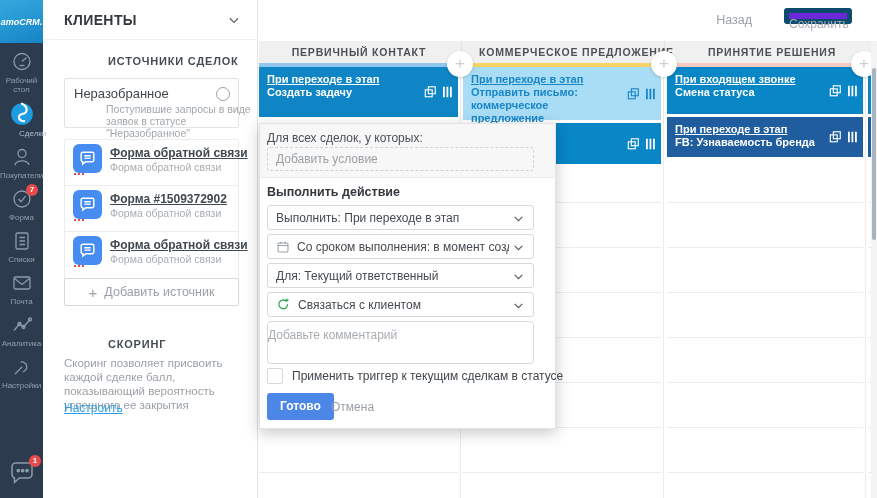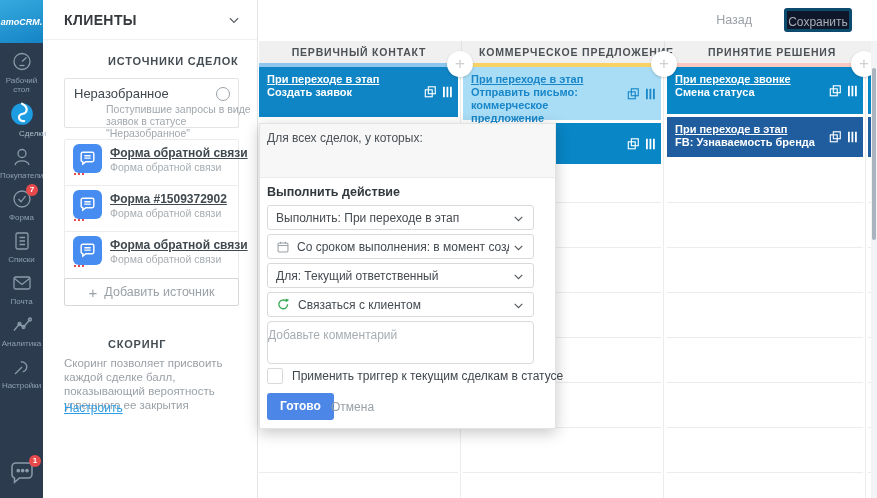--- a/index.html
+++ b/index.html
@@ -43,21 +43,21 @@
   .add-source { position:absolute; left:21px; top:278px; width:175px; height:28px; border:1px solid #d7d7d7; border-radius:2px;
                 color:#9aa1a7; font-size:12.5px; display:flex; align-items:center; justify-content:center; gap:7px; cursor:pointer; background:#fff; }
   .add-plus { font-size:15px; color:#9aa1a7; }
   .h-scoring { top:338px; }
   .scoring-text { position:absolute; left:21px; top:356px; width:178px; font-size:11.5px; line-height:14px; color:#9ba1a7; }
   .scoring-link { position:absolute; left:21px; top:401px; font-size:12px; color:#2f9fe5; text-decoration:underline; cursor:pointer; }
 
   
   .board { position:absolute; left:259px; top:0; width:618px; height:498px; background:#fff; }
   .topbar-back { position:absolute; top:13px; right:125px; font-size:12.5px; color:#9aa0a6; cursor:pointer; }
-  .topbar-save { position:absolute; top:8px; right:25px; width:68px; height:24px; background:#0f172a; border:3px solid #0c4a6e; border-radius:3px;
+  .topbar-save { position:absolute; top:8px; right:25px; width:68px; height:16px; background:#6d28d9; border:5px solid #0c4a6e; border-radius:3px;
                  color:#a8aeb4; font-size:12px; text-align:center; line-height:22px; cursor:pointer; }
   .col-headbar { position:absolute; left:0; top:41px; width:618px; height:22px; background:#f0f0f0; }
   .col-head { position:absolute; top:41px; height:22px; font-size:10.5px; font-weight:bold; color:#4c5156; letter-spacing:.8px;
               display:flex; align-items:center; justify-content:center; }
   .ch-1 { left:0; width:200px; } .ch-2 { left:204px; width:199px;margin-left:14px; } .ch-3 { left:408px; width:210px; }
   .head-sep { position:absolute; top:41px; width:1px; height:22px; background:#e0e0e0; }
   .accent { position:absolute; top:63px; height:4px; }
   .acc-1 { left:0; width:200px; background:#8fc6ee; }
   .acc-2 { left:204px; width:198px; background:#f9d266; }
   .acc-3 { left:408px; width:210px; background:#f9c9c2; }
@@ -309,21 +309,21 @@
     <div class="col-body cb-1"></div>
     <div class="col-body cb-2"></div>
     <div class="col-body cb-3"></div>
     <div class="col-body cb-4"></div>
     <div class="v-sep" style="left:201px"></div>
     <div class="v-sep" style="left:404px"></div>
     <div class="v-sep" style="left:606px"></div>
 
     <div class="tcard blue c1a">
       <span class="trig">При переходе в этап</span>
-      <span class="act">Создать заявок</span>
+      <span class="act">Создать задачу</span>
       <span class="card-icons">
         <span>
           <svg width="13" height="13" viewBox="0 0 15 15" fill="none" stroke="#fff" stroke-width="1.3">
               <rect x="5" y="1.5" width="8" height="8"></rect>
               <rect x="1.5" y="5" width="8" height="8"></rect>
             </svg>
         </span>
         <span>
           <svg width="9" height="11" viewBox="0 0 9 11" fill="#fff">
               <rect x="0" y="0" width="1.8" height="11"></rect>
@@ -368,21 +368,21 @@
           <svg width="9" height="11" viewBox="0 0 9 11" fill="#fff">
               <rect x="0" y="0" width="1.8" height="11"></rect>
               <rect x="3.5" y="0" width="1.8" height="11"></rect>
               <rect x="7" y="0" width="1.8" height="11"></rect>
             </svg>
         </span>
       </span>
     </div>
 
     <div class="tcard bright c3a">
-      <span class="trig">При переходе звонке</span>
+      <span class="trig">При входящем звонке</span>
       <span class="act">Смена статуса</span>
       <span class="card-icons">
         <span>
           <svg width="13" height="13" viewBox="0 0 15 15" fill="none" stroke="#fff" stroke-width="1.3">
               <rect x="5" y="1.5" width="8" height="8"></rect>
               <rect x="1.5" y="5" width="8" height="8"></rect>
             </svg>
         </span>
         <span>
           <svg width="9" height="11" viewBox="0 0 9 11" fill="#fff">
@@ -421,20 +421,21 @@
     <div class="plus-circle pc-2">+</div>
     <div class="plus-circle pc-3">+</div>
 
     <div class="scrollbar">
       <div class="scroll-thumb"></div>
     </div>
 
     <div class="modal">
       <div class="modal-top">
         <div class="cond-label">Для всех сделок, у которых:</div>
+        <div class="add-cond">Добавить условие</div>
       </div>
 
       <div class="action-heading">Выполнить действие</div>
 
       <div class="m-select ms-1">
         <span class="val">Выполнить: При переходе в этап</span>
         <span class="chev">
           <svg width="13" height="13" viewBox="0 0 24 24" fill="none" stroke="#555b60" stroke-width="2.2">
               <path d="M5 9 l7 7 7-7"></path>
             </svg>

